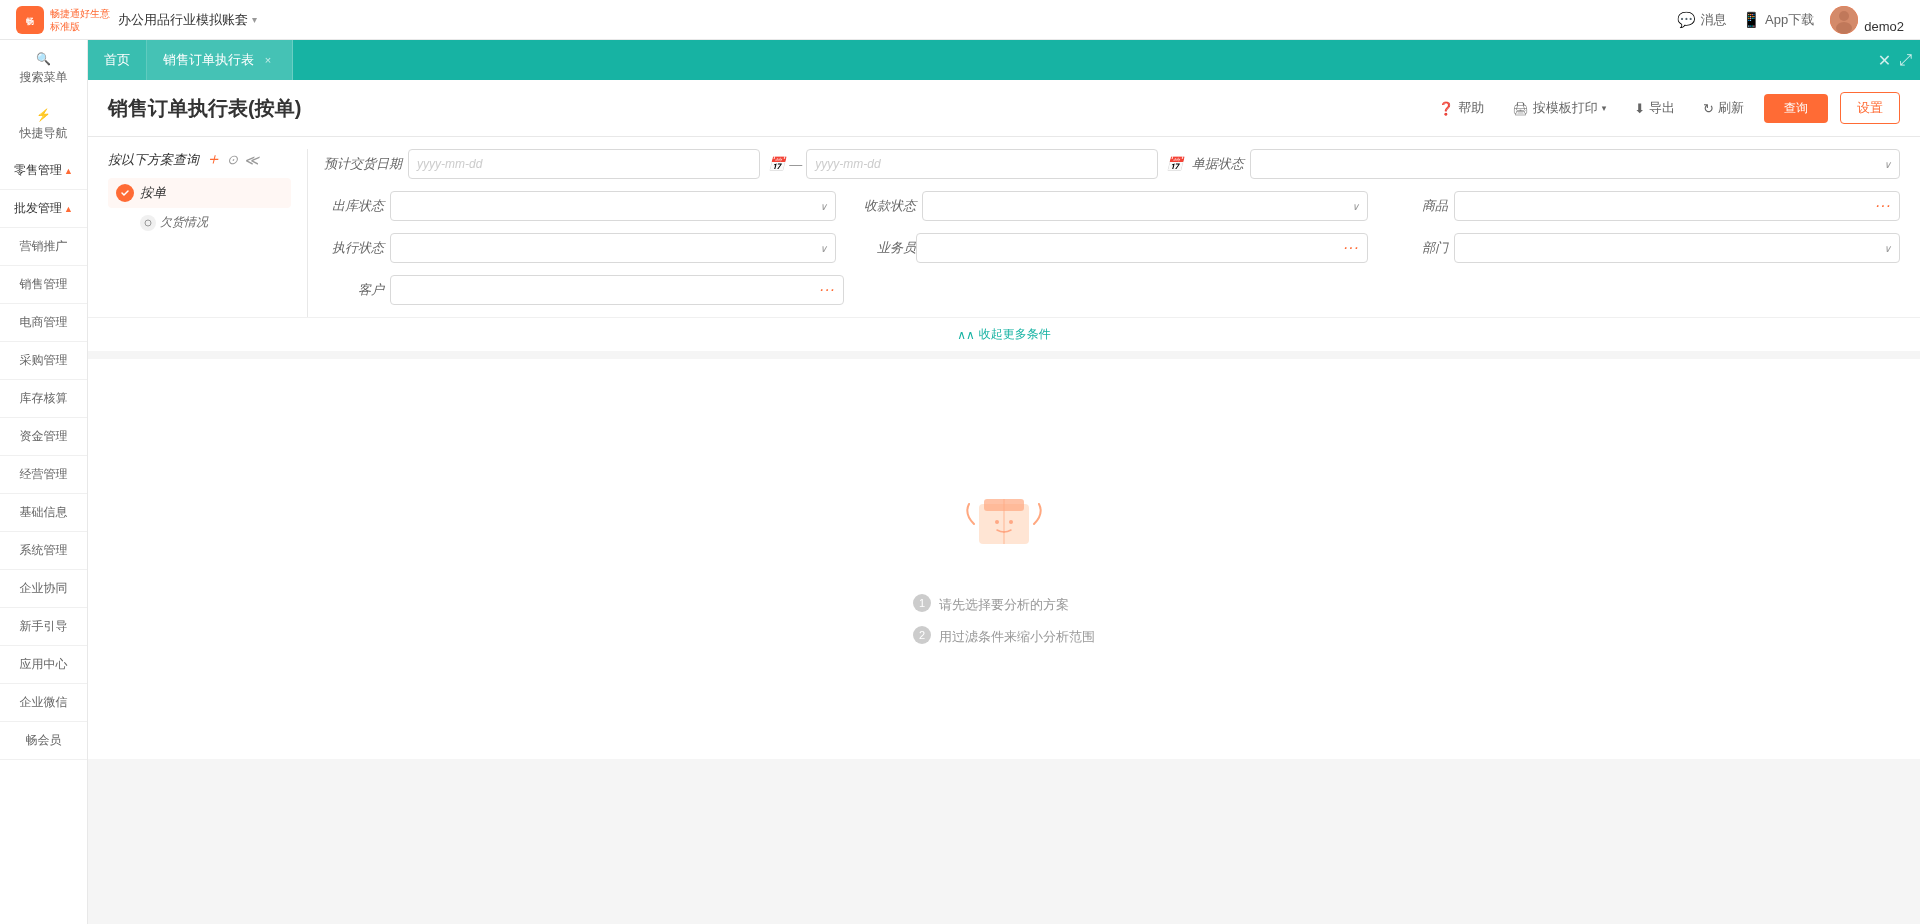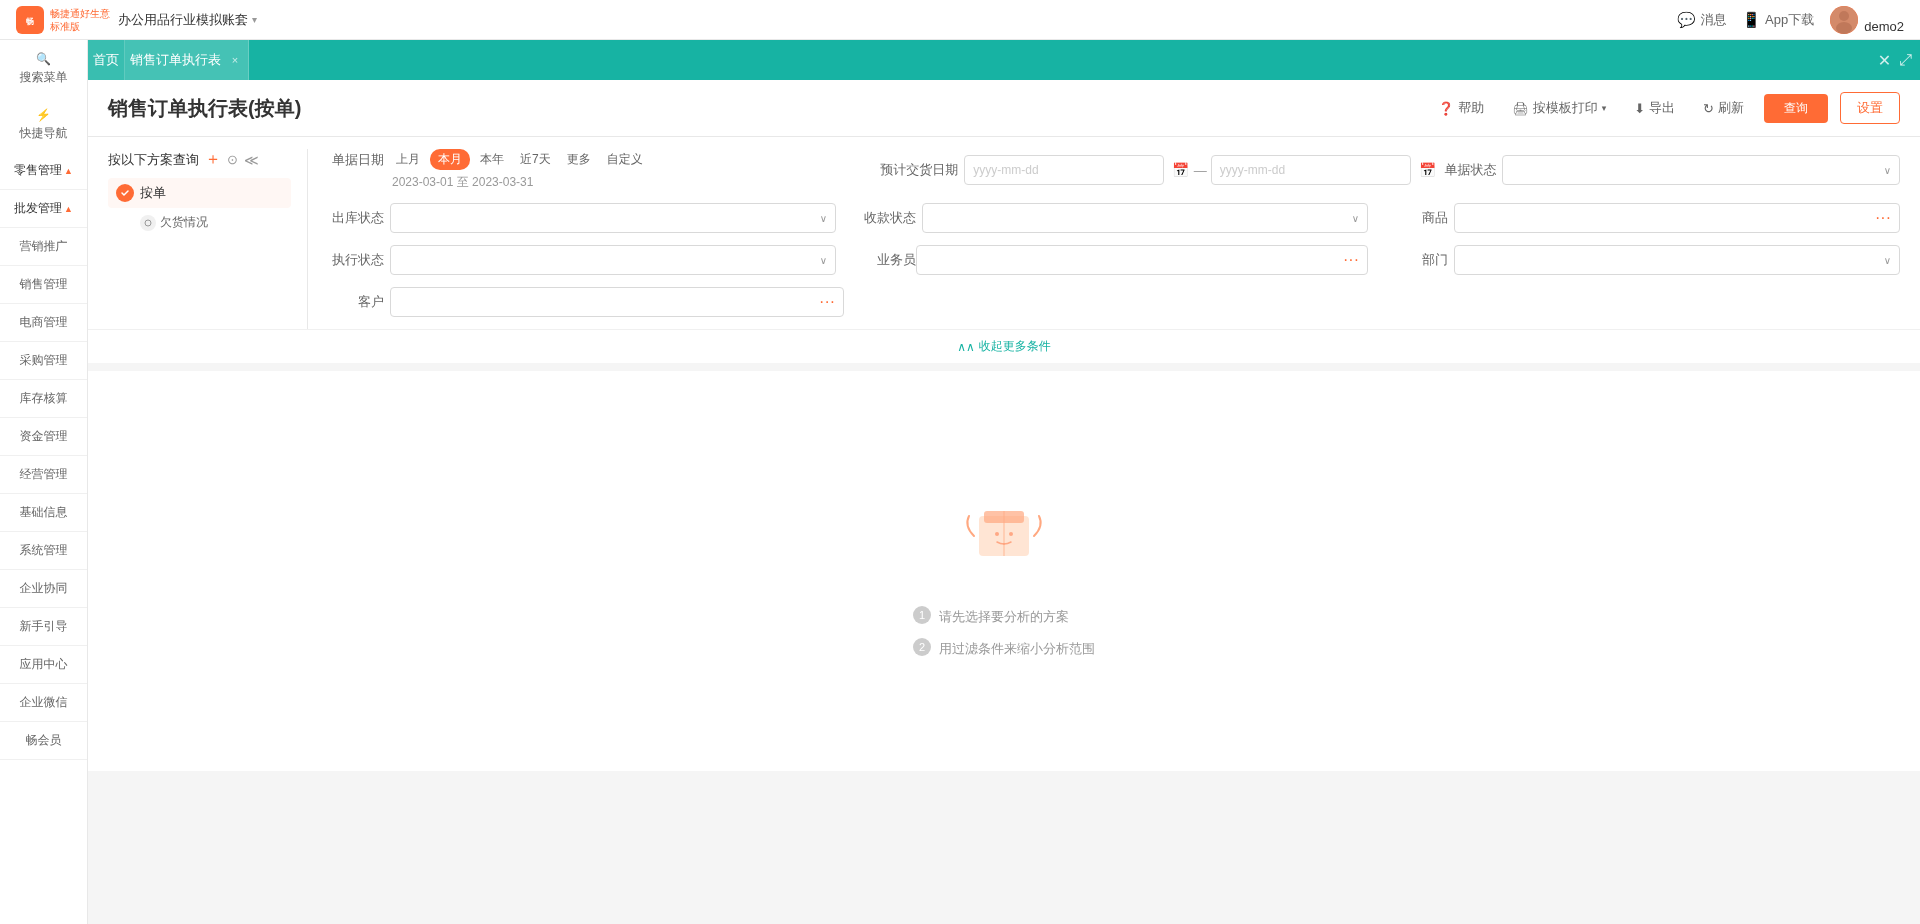--- a/index.html
+++ b/index.html
@@ -28,41 +28,41 @@
     .sidebar-item { padding: 10px 4px; text-align: center; cursor: pointer; color: #666; font-size: 12px; border-bottom: 1px solid #f0f0f0; position: relative; }
     .sidebar-search { padding: 12px 8px; text-align: center; color: #666; font-size: 12px; cursor: pointer; display: flex; flex-direction: column; align-items: center; gap: 3px; }
     .sidebar-nav { padding: 10px 8px; text-align: center; color: #666; font-size: 12px; cursor: pointer; display: flex; flex-direction: column; align-items: center; gap: 3px; }
     .sidebar-section { padding: 10px 8px; display: flex; align-items: center; justify-content: center; gap: 2px; color: #333; font-size: 12px; cursor: pointer; border-bottom: 1px solid #f0f0f0; }
 
     
     .content-area { flex: 1; display: flex; flex-direction: column; overflow: hidden; }
 
     
     .tab-bar { height: 40px; background: #17b3a3; display: flex; align-items: stretch; flex-shrink: 0; }
-    .tab-item { padding: 0 5px; display: flex; align-items: center; gap: 6px; cursor: pointer; color: rgba(255,255,255,0.8); font-size: 13px; border-right: 1px solid rgba(255,255,255,0.2); }
+    .tab-item { padding: 0 16px; display: flex; align-items: center; gap: 6px; cursor: pointer; color: rgba(255,255,255,0.8); font-size: 13px; border-right: 1px solid rgba(255,255,255,0.2); }
     .tab-item.home { background: rgba(255,255,255,0.15); color: white; }
     .tab-item.active { background: rgba(255,255,255,0.2); color: white; }
     .tab-close { width: 16px; height: 16px; border-radius: 50%; display: flex; align-items: center; justify-content: center; font-size: 11px; cursor: pointer; color: rgba(255,255,255,0.7); }
     .tab-bar-actions { margin-left: auto; display: flex; align-items: center; padding-right: 8px; gap: 8px; }
     .tab-bar-btn { color: rgba(255,255,255,0.8); cursor: pointer; font-size: 16px; }
 
     
     .page-content { flex: 1; overflow-y: auto; background: #f5f5f5; }
 
     
     .page-header { background: #fff; padding: 12px 20px; display: flex; align-items: center; justify-content: space-between; border-bottom: 1px solid #e8e8e8; }
     .page-title { font-size: 20px; font-weight: bold; color: #333; }
     .page-actions { display: flex; align-items: center; gap: 12px; }
     .page-action-btn { display: flex; align-items: center; gap: 4px; color: #666; font-size: 13px; cursor: pointer; padding: 4px 8px; }
     .query-btn { background: #ff6b35; color: white; border: none; padding: 6px 20px; border-radius: 4px; cursor: pointer; font-size: 12px; }
     .settings-btn { background: #fff; color: #ff6b35; border: 1px solid #ff6b35; padding: 6px 16px; border-radius: 4px; cursor: pointer; font-size: 13px; }
 
     
     .filter-panel { background: #fff; margin: 0; padding: 0; }
-    .filter-content { display: flex; padding: 12px 20px 0; }
+    .filter-content { display: flex; padding: 12px 20px 0; font-style: italic; }
     .filter-left { width: 200px; flex-shrink: 0; border-right: 1px solid #e8e8e8; padding-right: 16px; }
     .filter-left-title { font-size: 13px; color: #333; margin-bottom: 8px; display: flex; align-items: center; gap: 6px; }
     .filter-left-title .add-icon { color: #ff6b35; cursor: pointer; font-size: 16px; }
     .scheme-item { padding: 6px 8px; border-radius: 4px; cursor: pointer; display: flex; align-items: center; gap: 6px; margin-bottom: 2px; }
     .scheme-item.active { background: #fff7f4; }
     .scheme-icon { width: 18px; height: 18px; background: #ff6b35; border-radius: 50%; display: flex; align-items: center; justify-content: center; color: white; font-size: 10px; }
     .scheme-sub { padding: 4px 8px 4px 32px; cursor: pointer; color: #666; font-size: 12px; display: flex; align-items: center; gap: 4px; }
     .scheme-sub-icon { width: 16px; height: 16px; background: #f0f0f0; border-radius: 50%; display: flex; align-items: center; justify-content: center; font-size: 9px; color: #999; }
 
     .filter-right { flex: 1; padding-left: 16px; }
@@ -265,36 +265,20 @@
                       <circle cx="6" cy="6" r="3" fill="none" stroke="#999" stroke-width="1"></circle>
                     </svg>
                 </div>
                 <span>欠货情况</span>
               </div>
             </div>
 
             <div class="filter-right">
 
               <div class="filter-row">
-                <div class="filter-field" style="flex:1.2;flex-direction:column;align-items:flex-start;gap:2px;">
-                  <div style="display:flex;align-items:center;gap:6px;">
-                    <span class="field-label">单据日期</span>
-                    <div style="display:flex;gap:4px;align-items:center;">
-                      <span class="date-tag">上月</span>
-                      <span class="date-tag active">本月</span>
-                      <span class="date-tag">本年</span>
-                      <span class="date-tag">近7天</span>
-                      <span class="date-tag">更多</span>
-                      <span class="date-tag">自定义</span>
-                    </div>
-                  </div>
-                  <div style="display:flex;align-items:center;gap:2px;margin-left:68px;margin-top:2px;">
-                    <span style="font-size:12px;color:#999;">2023-03-01 至 2023-03-31</span>
-                  </div>
-                </div>
 
                 <div class="filter-field" style="flex:1.2;gap:6px;">
                   <span class="field-label">预计交货日期</span>
                   <div style="display:flex;align-items:center;gap:4px;flex:1;">
                     <div class="date-input">
                       <span style="color:#ccc;font-size:12px;">yyyy-mm-dd</span>
                     </div>
                     <span class="cal-icon">📅</span>
                     <span style="color:#999;">—</span>
                     <div class="date-input">

